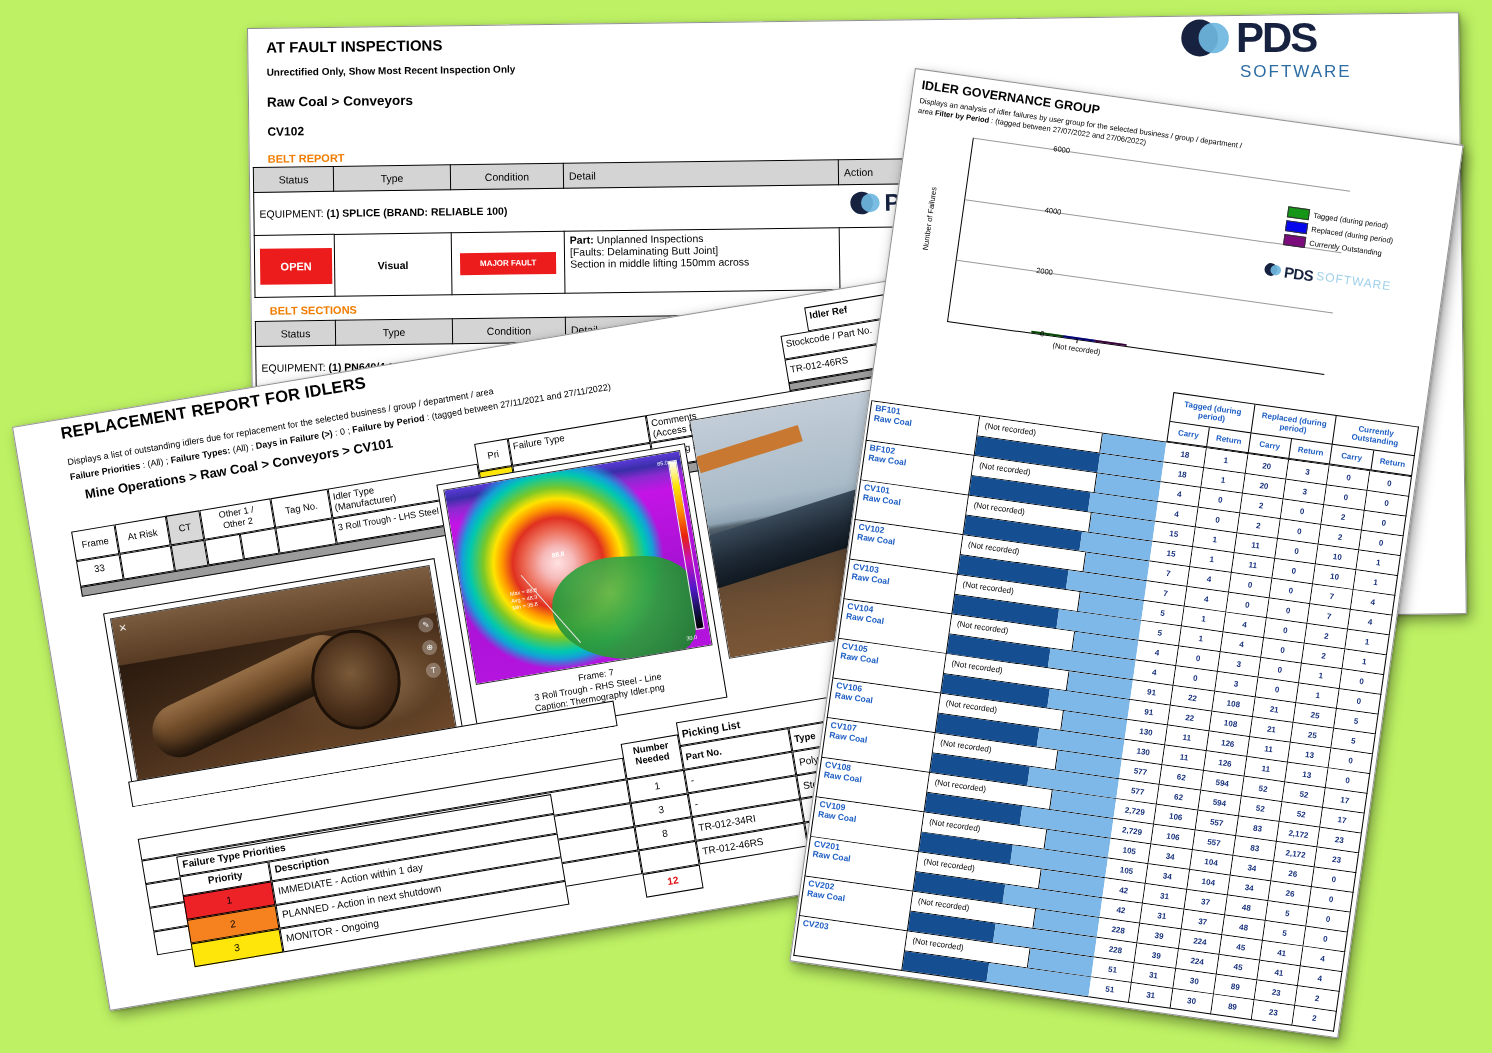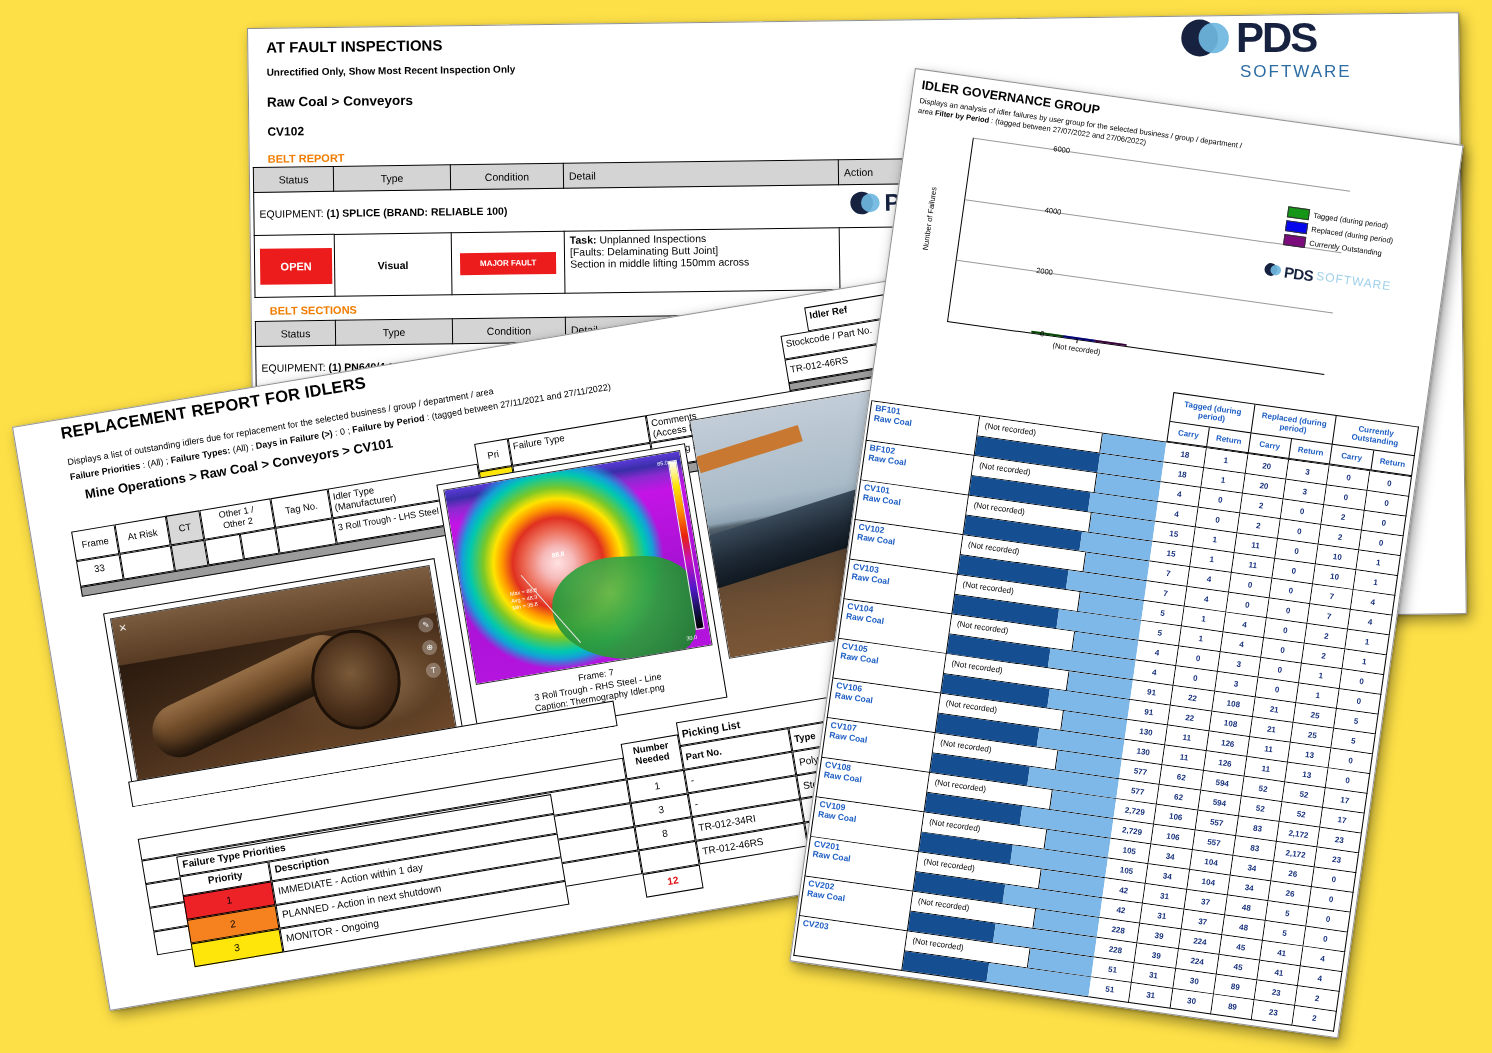--- a/index.html
+++ b/index.html
@@ -1,20 +1,20 @@
 <!DOCTYPE html>
 <html><head>
 <meta charset="utf-8">
 <style>
   :root{
     --navy:#164f91; --lblue:#7db8e8; --hblue:#1f5fc4; --numblue:#17317c;
     --red:#ed1c1c; --orange:#f07d00; --band:#9c9c9c; --ghdr:#d4d4d4; --yellow:#ffe60a;
   }
   html,body{margin:0;padding:0;}
-  .canvas{position:relative;width:1492px;height:1053px;background:#fde047;overflow:hidden;
+  .canvas{position:relative;width:1492px;height:1053px;background:#bef264;overflow:hidden;
           font-family:"Liberation Sans",sans-serif;color:#000;}
   .page{position:absolute;background:#fff;border:1px solid #909090;overflow:hidden;
         box-shadow:4px 6px 14px rgba(0,0,0,.40),1px 1px 3px rgba(0,0,0,.25);}
   .page-a{left:247px;top:28px;width:1210px;height:600px;transform:rotate(-0.75deg);transform-origin:top left;z-index:1;}
   .page-b{left:12px;top:427px;width:980px;height:590px;transform:rotate(-9.5deg);transform-origin:top left;z-index:2;}
   .page-c{left:915px;top:68px;width:552px;height:900px;transform:rotate(8deg);transform-origin:top left;z-index:3;}
   .abs{position:absolute;}
   .bold{font-weight:bold;}
   .cell{position:absolute;border:1px solid #000;box-sizing:border-box;font-size:10px;background:#fff;}
   .band{position:absolute;background:var(--band);border:1px solid #000;box-sizing:border-box;}
@@ -162,21 +162,21 @@
       </tr>
       <tr style="height:62px">
         <td>
               <div class="badge-open">OPEN</div>
             </td>
         <td class="bold" style="text-align:center">Visual</td>
         <td>
               <div class="badge-fault">MAJOR FAULT</div>
             </td>
         <td style="vertical-align:top">
-          <div><b>Task:</b><span> Unplanned Inspections</span></div>
+          <div><b>Part:</b><span> Unplanned Inspections</span></div>
           <div>[Faults: Delaminating Butt Joint]</div>
           <div>Section in middle lifting 150mm across</div>
         </td>
         <td></td>
       </tr>
     </tbody>
       </table>
 
     <div class="abs mini-logo" style="left:598px;top:166px;">
       <svg width="32" height="32" viewBox="0 0 48 48">

